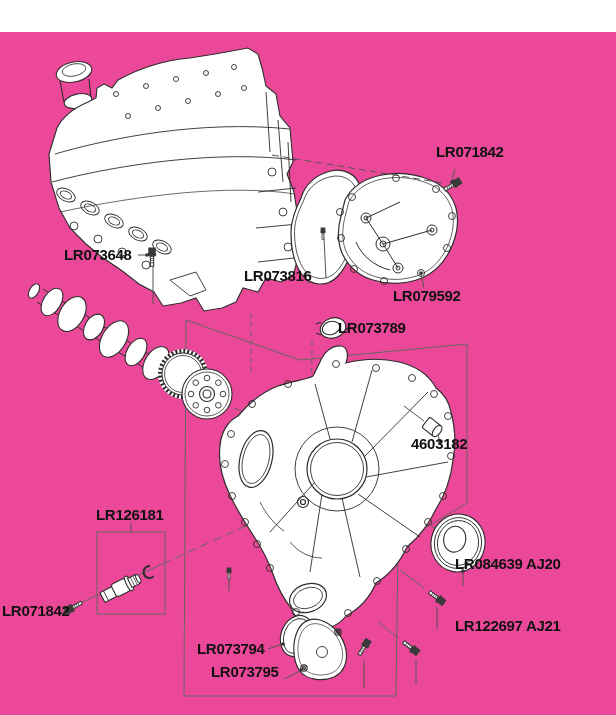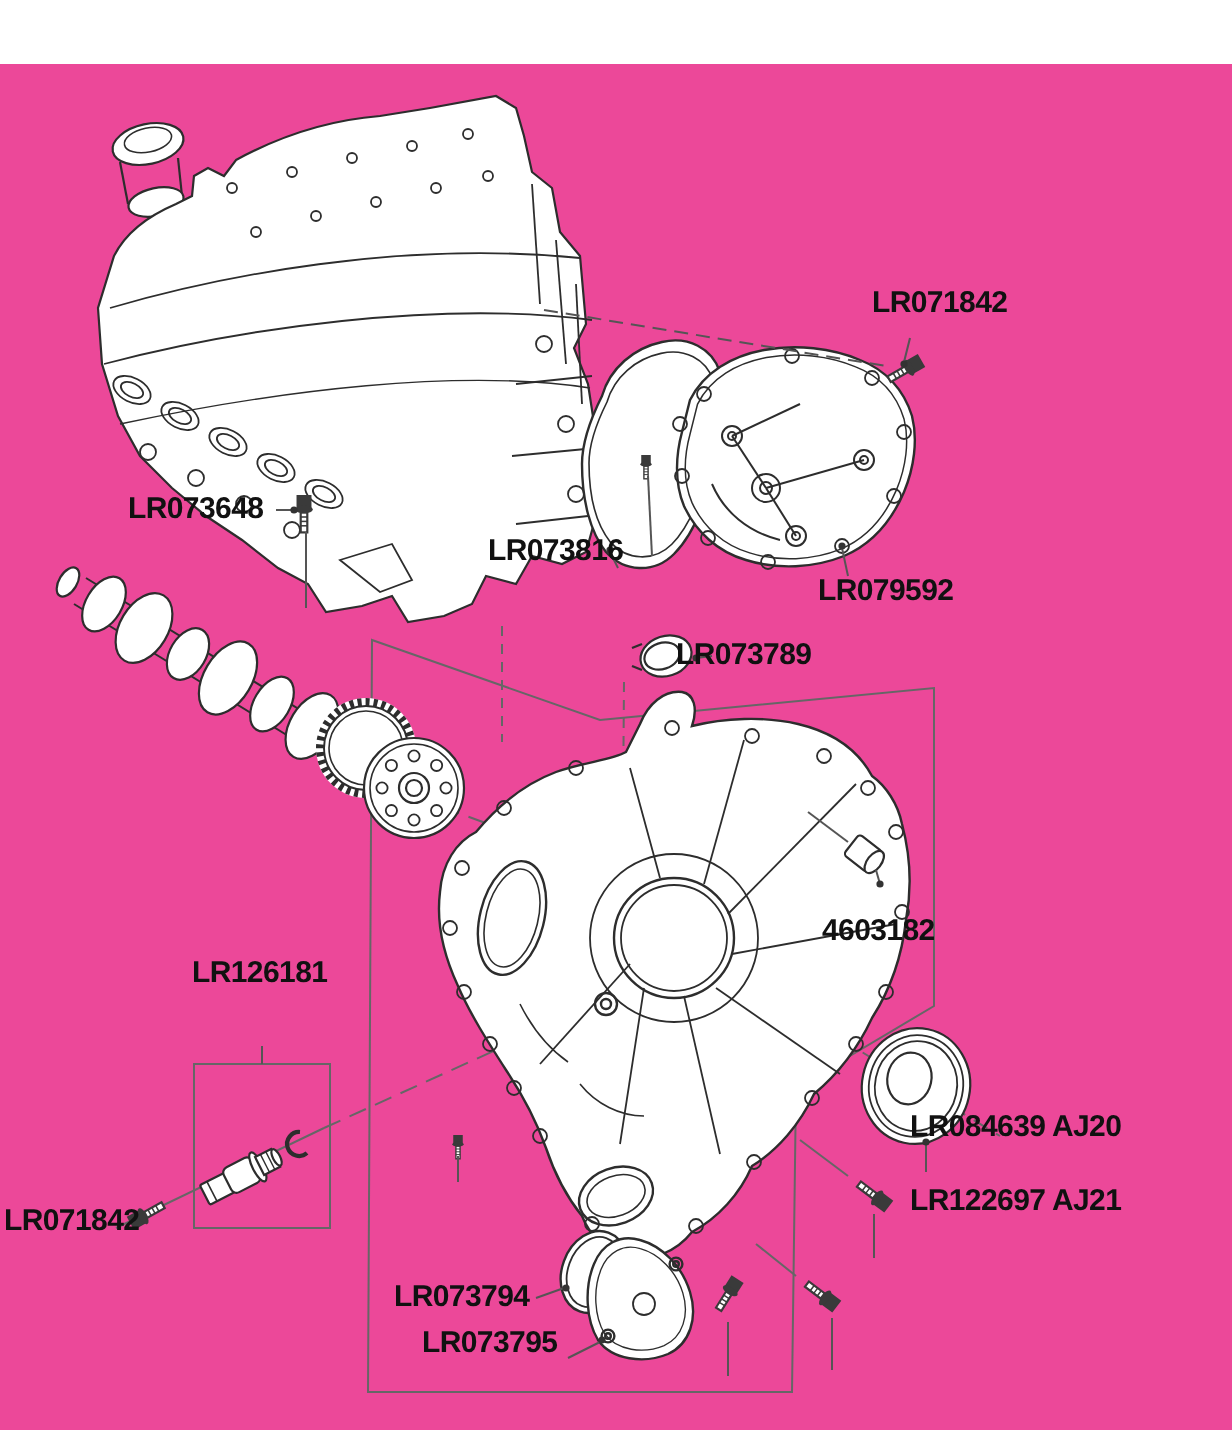--- a/index.html
+++ b/index.html
@@ -349,23 +349,23 @@
         <circle cx="463" cy="539" r="1.8"></circle>
     <circle cx="440" cy="410" r="1.8"></circle>
         <circle cx="147" cy="223" r="1.8"></circle>
     <circle cx="452" cy="150" r="1.8"></circle>
   </g>
 </svg>
 
   <div class="plabel" style="left:436px;top:112px">LR071842</div>
   <div class="plabel" style="left:64px;top:215px">LR073648</div>
   <div class="plabel" style="left:244px;top:236px">LR073816</div>
-  <div class="plabel" style="left:409px;top:256px">LR079592</div>
+  <div class="plabel" style="left:393px;top:256px">LR079592</div>
   <div class="plabel" style="left:338px;top:288px">LR073789</div>
-  <div class="plabel" style="left:411px;top:426px">4603182</div>
-  <div class="plabel" style="left:96px;top:447px">LR126181</div>
+  <div class="plabel" style="left:411px;top:404px">4603182</div>
+  <div class="plabel" style="left:96px;top:475px">LR126181</div>
   <div class="plabel" style="left:2px;top:571px">LR071842</div>
   <div class="plabel" style="left:197px;top:609px">LR073794</div>
   <div class="plabel" style="left:211px;top:632px">LR073795</div>
   <div class="plabel" style="left:455px;top:524px">LR084639 AJ20</div>
-  <div class="plabel" style="left:455px;top:561px">LR122697 AJ21</div>
+  <div class="plabel" style="left:455px;top:586px">LR122697 AJ21</div>
 
 </div>
 
 </body></html>

